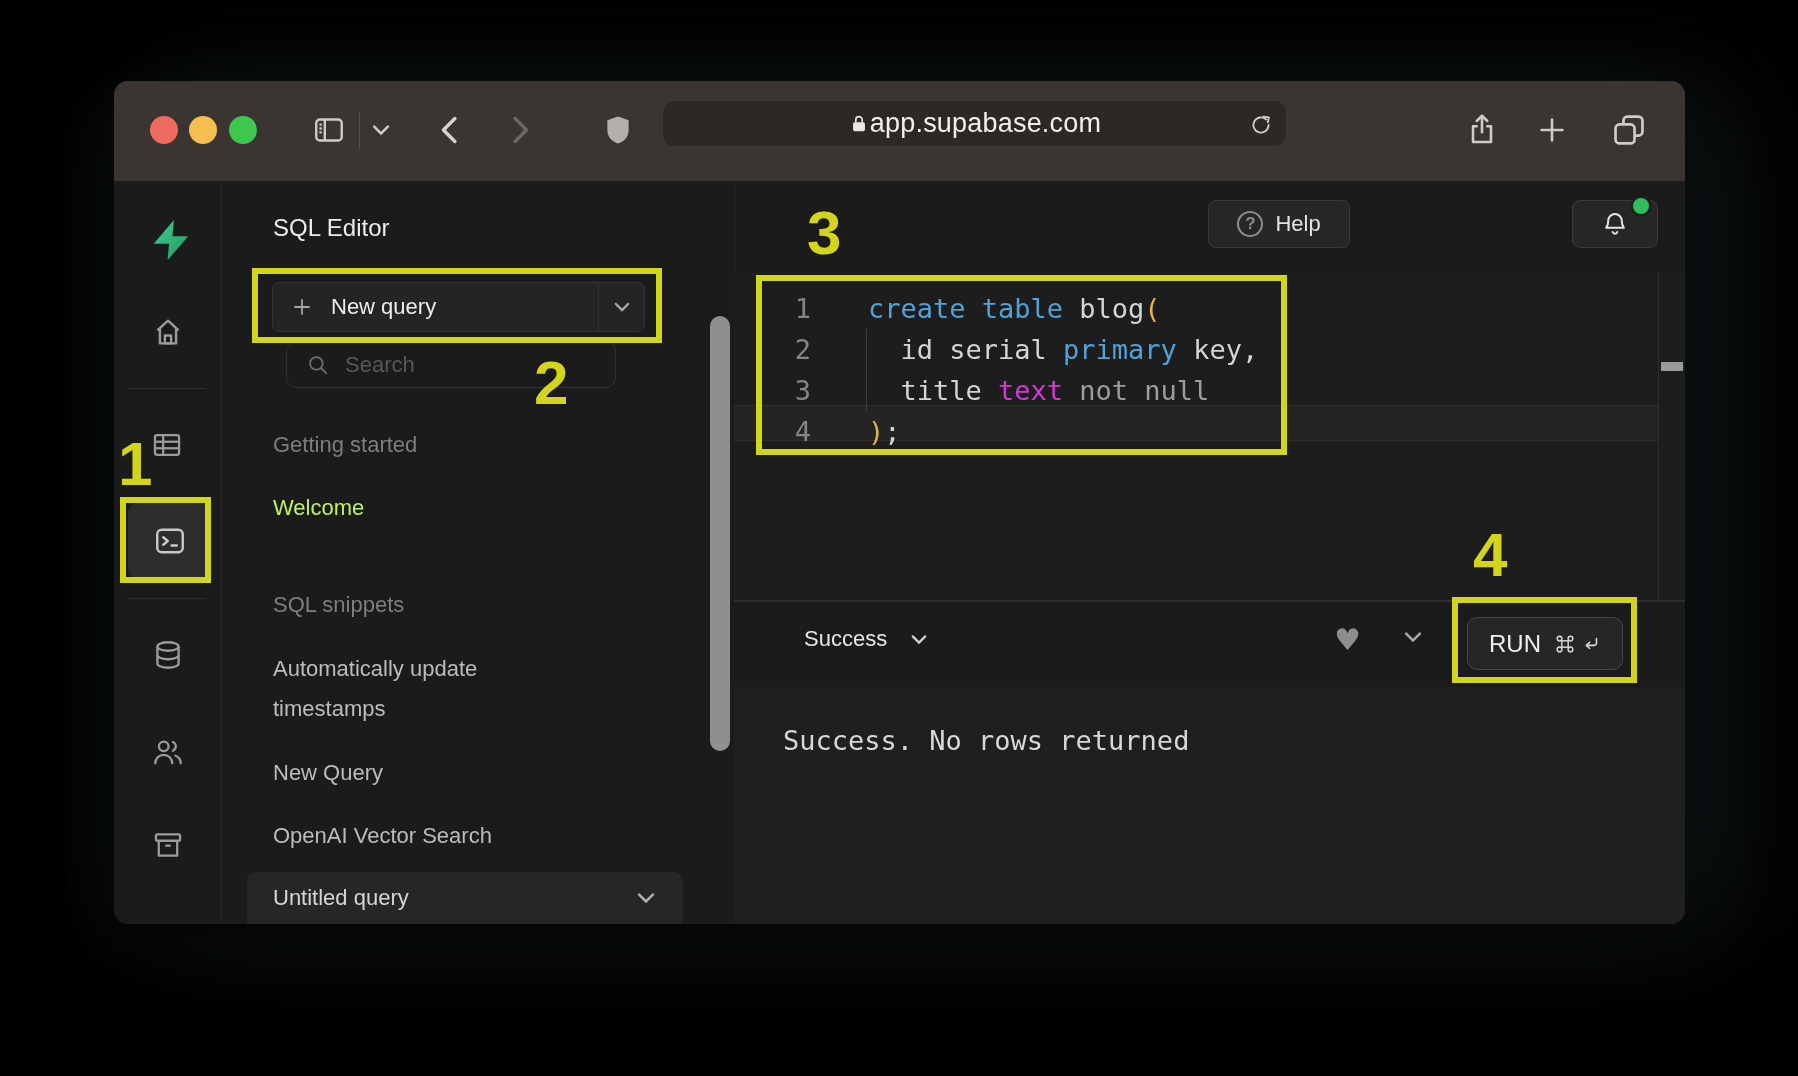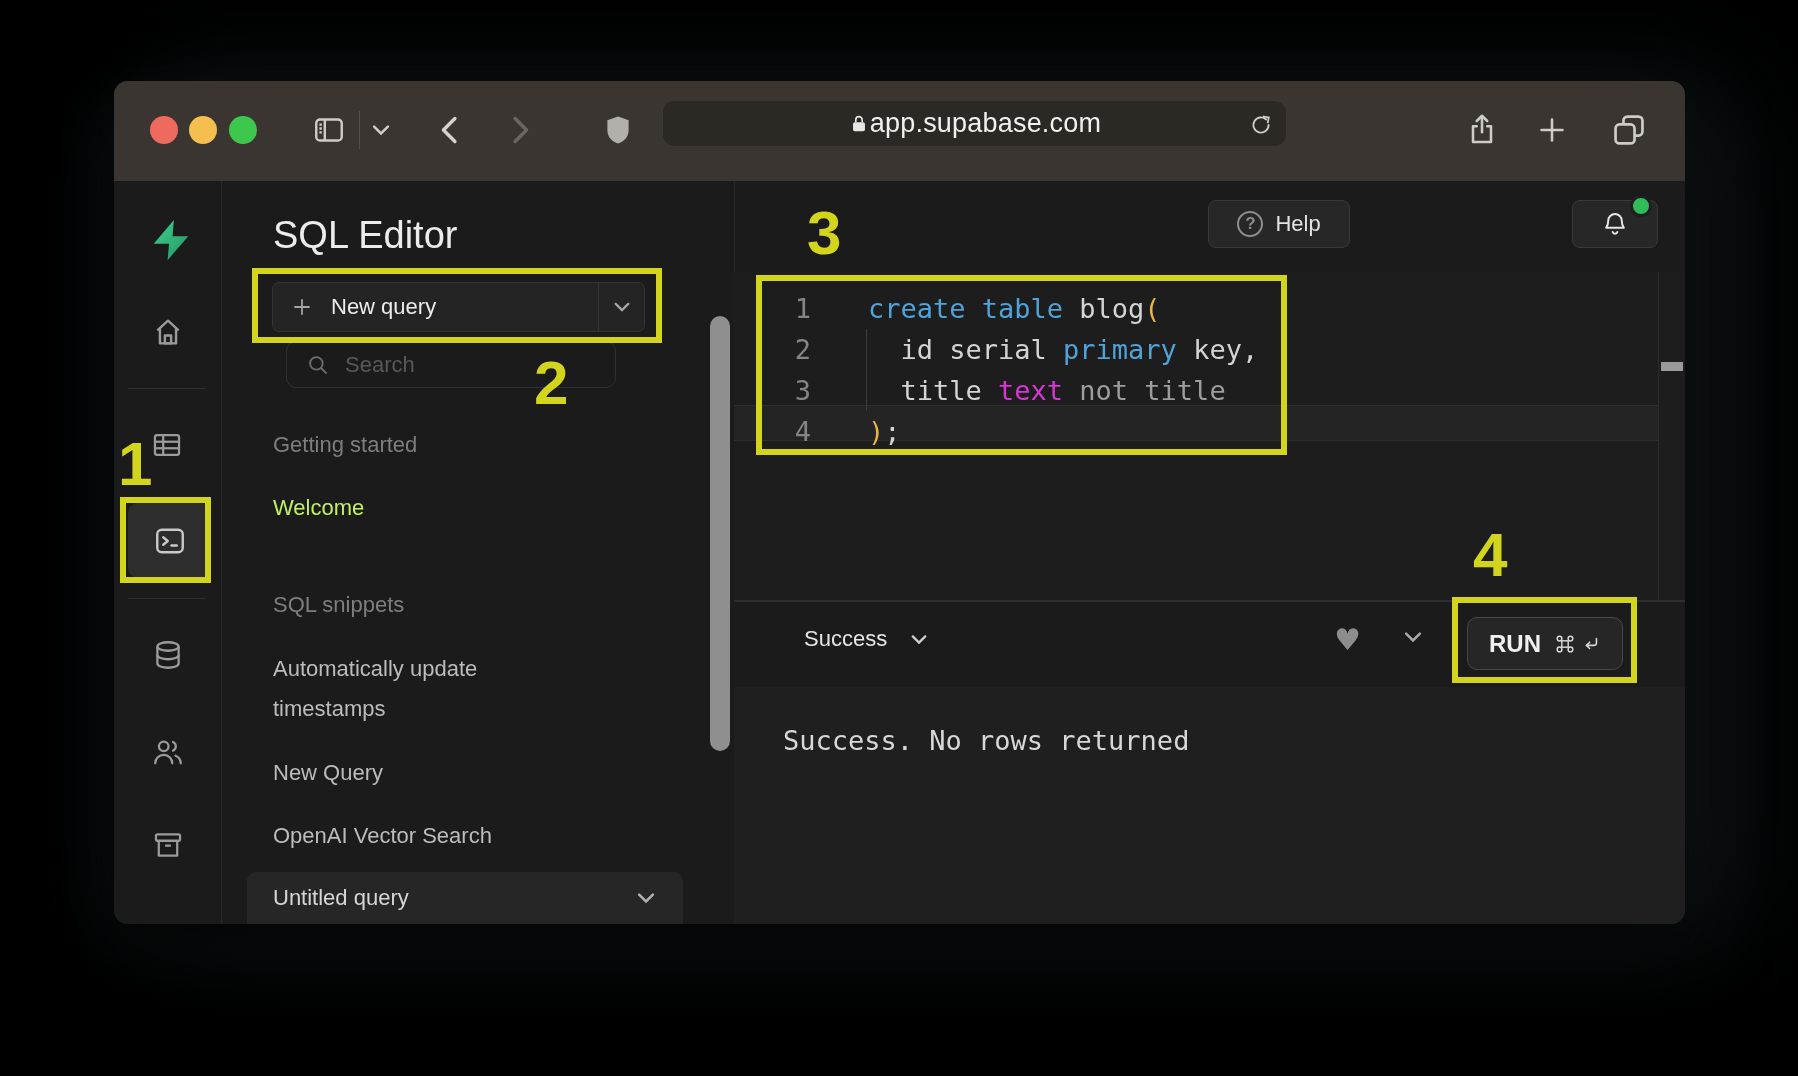--- a/index.html
+++ b/index.html
@@ -51,21 +51,21 @@
   .sec{color:#7e7e7e;}
   .item{color:#bcbcbc;}
   .item-bright{color:#bef264;}
   .wrap-item{white-space:normal;width:270px;line-height:40px;}
   .untitled-row{position:absolute;left:133px;top:691px;width:436px;height:52px;border-radius:9px 9px 0 0;background:#262626;
     display:flex;align-items:center;color:#d6d6d6;font-size:22px;}
   .untitled-row .lbl{margin-left:26px;}
   .untitled-row svg{position:absolute;right:26px;color:#b0b0b0;}
   .side-scroll{position:absolute;left:596px;top:135px;width:20px;height:435px;border-radius:10px;background:#8f8f8f;}
   
-  .hdr-title{position:absolute;left:159px;top:-67px;color:#ececec;font-size:38px;}
+  .hdr-title{position:absolute;left:159px;top:-67px;color:#ececec;font-size:24px;}
   .hdr-btn{position:absolute;top:19px;height:48px;border-radius:8px;background:#272727;border:1px solid #3a3a3a;
     display:flex;align-items:center;justify-content:center;gap:12px;color:#e3e3e3;font-size:22px;}
   .hdr-border{position:absolute;left:620px;top:91px;width:951px;height:1px;background:#2a2a2a;}
   .qmark{width:26px;height:26px;border-radius:50%;border:2px solid #8d8d8d;color:#8d8d8d;font-size:17px;
     display:flex;align-items:center;justify-content:center;font-weight:700;}
   .green-dot{position:absolute;left:1516px;top:14px;width:22px;height:22px;border-radius:50%;
     background:var(--notification-green);border:3px solid #1f1f1f;}
   
   .editor{position:absolute;left:620px;top:91px;width:951px;height:328px;background:var(--editor-bg);}
   .gutter-line{position:absolute;right:26px;top:0;width:1px;height:100%;background:#2c2c2c;}
@@ -79,21 +79,21 @@
   .tk-br{color:var(--token-bracket);} .tk-ty{color:var(--token-type);} .tk-mut{color:var(--token-muted);}
   .indent-guide{position:absolute;left:132px;top:57px;width:1px;height:82px;background:#3d3d3d;}
   
   .res-divider{position:absolute;left:620px;top:419px;width:951px;height:2px;background:#2e2e2e;}
   .results-bar{position:absolute;left:620px;top:421px;width:951px;height:85px;background:var(--app-bg);}
   .results-dd{position:absolute;left:70px;top:24px;display:flex;align-items:center;gap:22px;color:#e6e6e6;font-size:22px;}
   .results-dd svg{color:#cfcfcf;}
   .heart{position:absolute;left:600px;top:20px;color:#8d8d8d;font-size:30px;font-family:"DejaVu Sans",sans-serif;}
   .bar-chev{position:absolute;left:668px;top:28px;color:#a8a8a8;}
   .run-btn{position:absolute;left:733px;top:15px;width:156px;height:53px;border-radius:10px;background:#262626;
-    border:1px solid #474747;display:flex;align-items:center;justify-content:center;gap:14px;color:#f0f0f0;font-size:24px;font-weight:bold;}
+    border:1px solid #474747;display:flex;align-items:center;justify-content:center;gap:14px;color:#f0f0f0;font-size:24px;}
   .run-keys{display:flex;align-items:center;gap:6px;color:#d9d9d9;}
   .output{position:absolute;left:620px;top:506px;width:951px;height:237px;background:#1f1f1f;}
   .success{position:absolute;left:49px;top:38px;font-family:"DejaVu Sans Mono",monospace;font-size:27px;color:#d8d8d8;white-space:pre;}
   
   .ann-box{position:absolute;border:6px solid var(--annotation);}
   .ann-num{position:absolute;color:var(--annotation);font-size:62px;font-weight:800;font-family:"Liberation Sans",sans-serif;}
 </style>
 </head>
 <body>
 
@@ -300,21 +300,21 @@
           <div class="code-line">
             <span class="ln">1</span>
             <span class="code"><span class="tk-kw">create table</span><span class="tk-pl"> blog</span><span class="tk-br">(</span></span>
           </div>
           <div class="code-line">
             <span class="ln">2</span>
             <span class="code"><span class="tk-pl">  id serial </span><span class="tk-kw">primary</span><span class="tk-pl"> key,</span></span>
           </div>
           <div class="code-line">
             <span class="ln">3</span>
-            <span class="code"><span class="tk-pl">  title </span><span class="tk-ty">text</span><span class="tk-mut"> not title</span></span>
+            <span class="code"><span class="tk-pl">  title </span><span class="tk-ty">text</span><span class="tk-mut"> not null</span></span>
           </div>
           <div class="code-line">
             <span class="ln">4</span>
             <span class="code"><span class="tk-br">)</span><span class="tk-pl">;</span></span>
           </div>
         </div>
       </div>
 
       <div class="res-divider"></div>
       <div class="results-bar">

